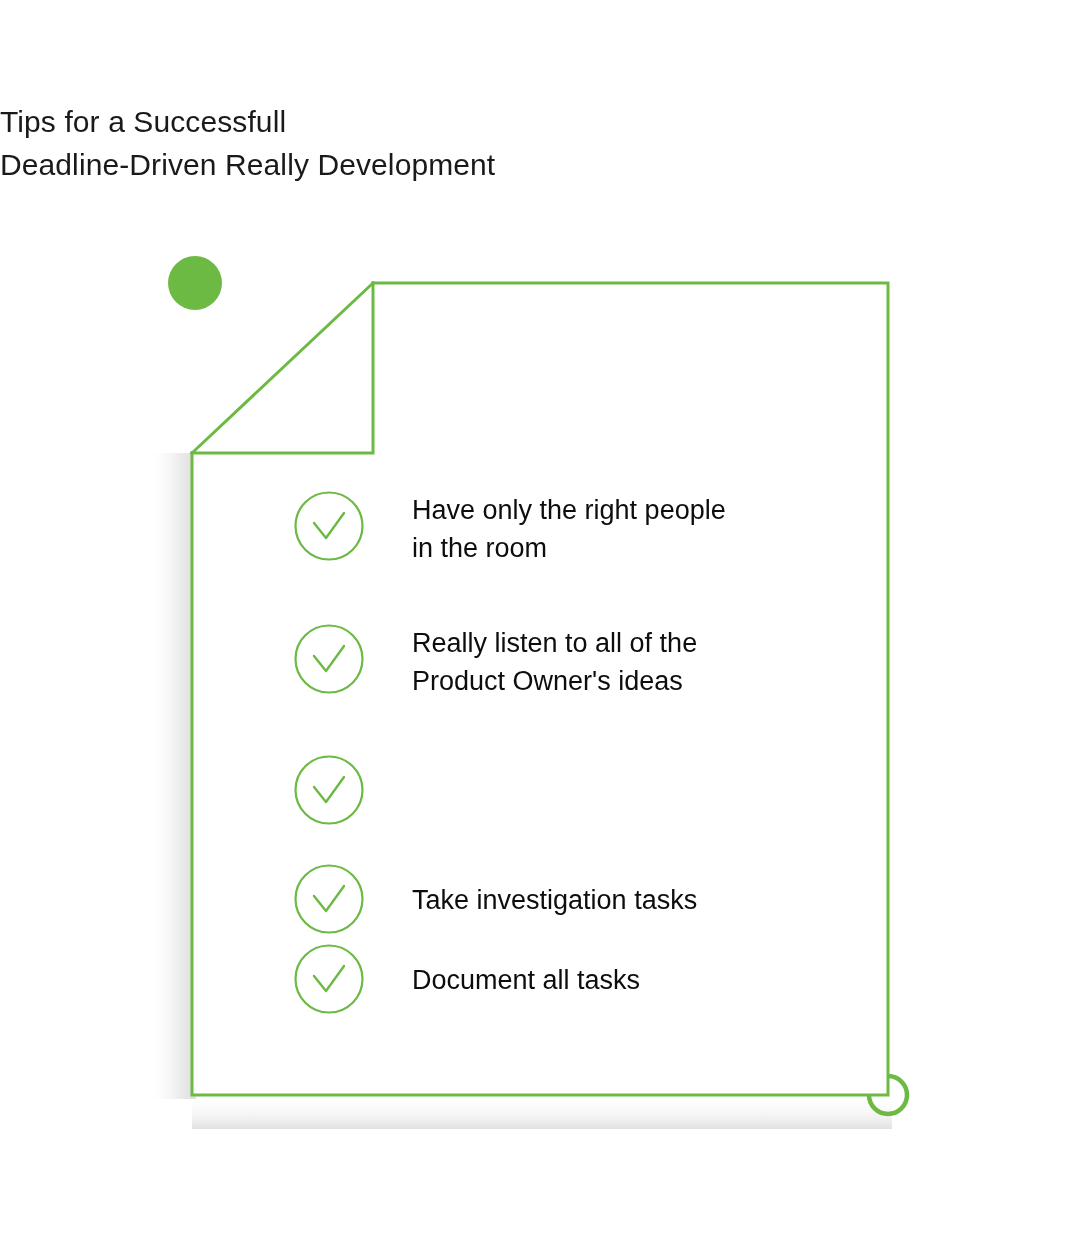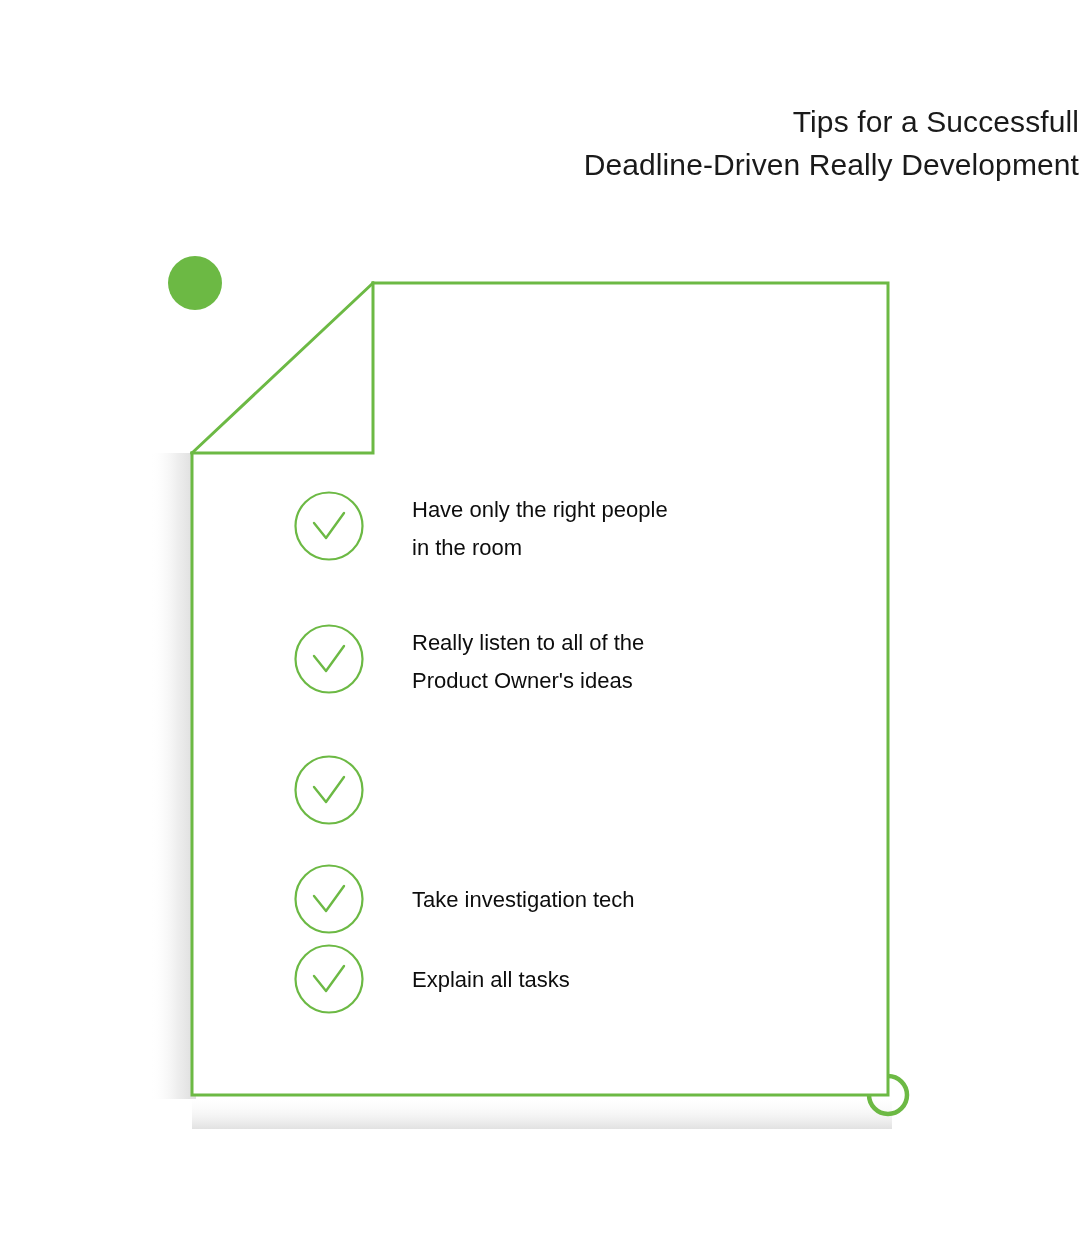--- a/index.html
+++ b/index.html
@@ -15,21 +15,21 @@
     font-family: "Liberation Sans", "DejaVu Sans", sans-serif;
     -webkit-font-smoothing: antialiased;
   }
 
   
   .title-block {
     position: absolute;
     left: 0;
     top: 100px;
     width: 1079px;
-    text-align: right;
+    text-align: left;
   }
   .title-line {
     display: block;
     font-size: 30px;
     line-height: 43px;
     font-weight: 400;
     color: #1a1a1a;
     letter-spacing: 0.1px;
   }
 
@@ -73,21 +73,21 @@
     flex: 0 0 auto;
     width: 72px;
     height: 72px;
     position: relative;
   }
   .check-icon svg { display: block; }
 
   .check-text {
     flex: 1 1 auto;
     margin-left: 47px;
-    font-size: 22px;
+    font-size: 27px;
     line-height: 38px;
     color: #0d0d0d;
     font-weight: 400;
     padding-top: 1px;
     white-space: pre-line;
   }
   .check-item[data-lines="1"] .check-text { padding-top: 18px; }
 
   
   .dot-filled {
@@ -179,26 +179,26 @@
     </span>
   </div>
 
   <div class="check-item" data-pos="3" data-lines="1">
     <span class="check-icon">
       <svg width="72" height="72" viewBox="0 0 72 72">
         <circle cx="36" cy="36" r="33.5" fill="none" stroke="#6cb944" stroke-width="2.2"></circle>
         <path d="M 21,33 L 33,48 L 51,23" fill="none" stroke="#6cb944" stroke-width="2.4" stroke-linecap="round" stroke-linejoin="round"></path>
       </svg>
     </span>
-    <span class="check-text">Take investigation tech</span>
+    <span class="check-text">Take investigation tasks</span>
   </div>
 
   <div class="check-item" data-pos="4" data-lines="1">
     <span class="check-icon">
       <svg width="72" height="72" viewBox="0 0 72 72">
         <circle cx="36" cy="36" r="33.5" fill="none" stroke="#6cb944" stroke-width="2.2"></circle>
         <path d="M 21,33 L 33,48 L 51,23" fill="none" stroke="#6cb944" stroke-width="2.4" stroke-linecap="round" stroke-linejoin="round"></path>
       </svg>
     </span>
-    <span class="check-text">Explain all tasks</span>
+    <span class="check-text">Document all tasks</span>
   </div>
 
 </div>
 
 </body></html>

